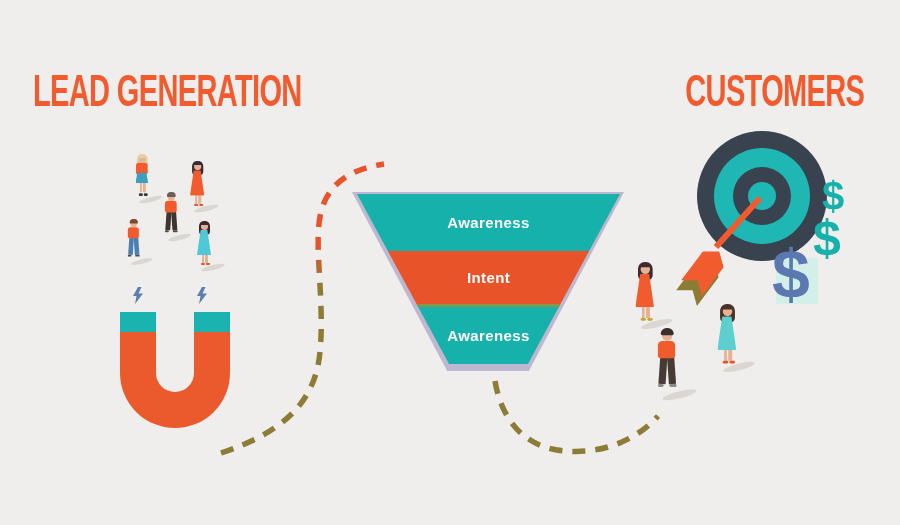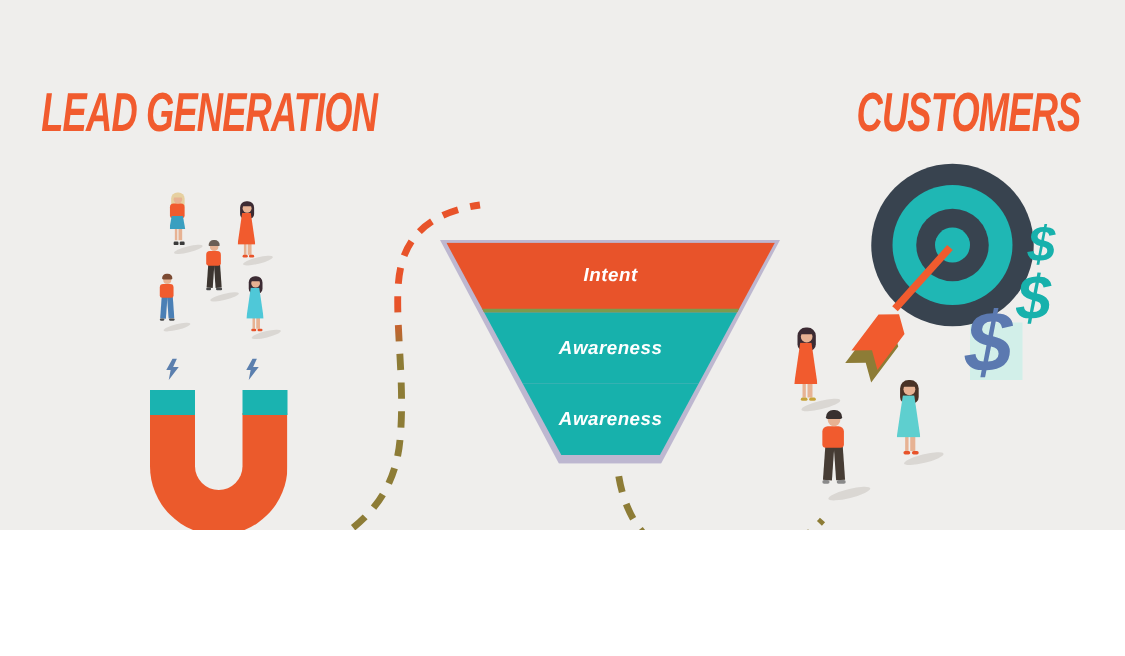--- a/index.html
+++ b/index.html
@@ -1,20 +1,19 @@
 <!DOCTYPE html>
 <html><head>
 <meta charset="utf-8">
 <style>
   html,body{margin:0;padding:0;}
   .stage{
-    position:relative;width:900px;height:424px;overflow:hidden;
+    position:relative;width:900px;height:525px;overflow:hidden;
     background:#efeeec;
     font-family:"Liberation Sans","DejaVu Sans",sans-serif;
-    font-style:italic;
   }
   
   .title{
     position:absolute;top:66px;margin:0;
     font-size:44px;font-weight:bold;letter-spacing:-1px;
     color:#f15b2e;white-space:nowrap;
   }
   .title-left{left:33px;transform:scaleX(.66);transform-origin:left top;}
   .title-right{right:36px;transform:scaleX(.66);transform-origin:right top;}
   
@@ -82,25 +81,25 @@
 </head>
 <body>
 
 <div class="stage">
 
   <h1 class="title title-left">LEAD GENERATION</h1>
   <h1 class="title title-right">CUSTOMERS</h1>
 
   <div class="funnel-underlay"></div>
   <div class="funnel">
+    <div class="stage-band band-0" style="background: rgb(23, 177, 172);">
+      <span>Awareness</span>
+    </div>
     <div class="stage-band band-1" style="background: rgb(232, 83, 42);">
       <span>Intent</span>
-    </div>
-    <div class="stage-band band-0" style="background: rgb(23, 177, 172);">
-      <span>Awareness</span>
     </div>
     <div class="stage-band band-2" style="background: rgb(23, 177, 172);">
       <span>Awareness</span>
     </div>
   </div>
 
   <div class="magnet">
     <div class="u-body"></div>
     <div class="pole left"></div>
     <div class="pole right"></div>

